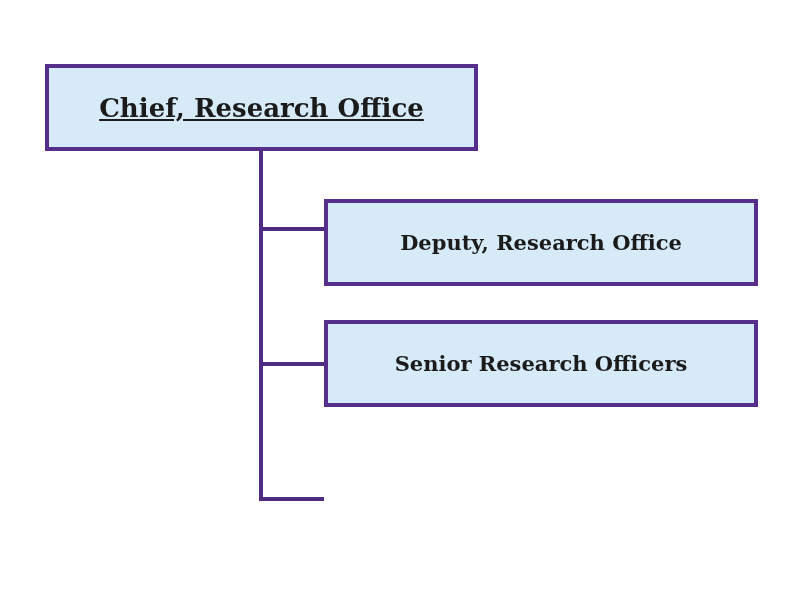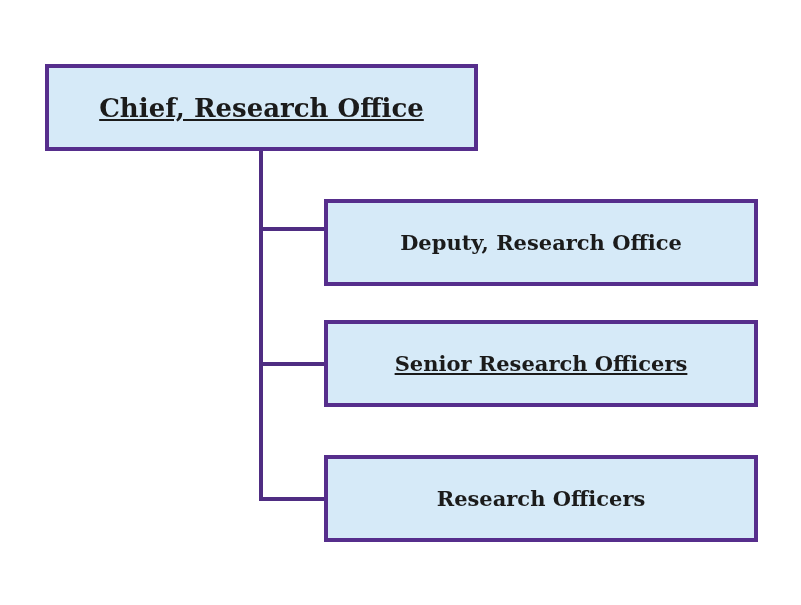--- a/index.html
+++ b/index.html
@@ -35,21 +35,21 @@
     font-size: 26px;
     text-decoration: underline;
   }
   .org-box.child {
     left: 324px;
     width: 434px;
     height: 87px;
     font-size: 21px;
   }
   .org-box.child-0 { top: 185px; margin-top: 14px; }
-  .org-box.child-1 { top: 320px; text-decoration: underline; }
+  .org-box.child-1 { top: 320px; }
   .org-box.child-2 { top: 455px; }
   .connector {
     position: absolute;
     background: var(--connector-color, #4f2d82);
   }
   .connector.trunk {
     left: 259px;
     top: 151px;
     width: 4px;
     height: 350px;
@@ -78,17 +78,14 @@
   </div>
 
   <div class="org-box child child-0">
     <span>Deputy, Research Office</span>
   </div>
 
   <div class="org-box child child-1">
     <span>Senior Research Officers</span>
   </div>
 
-  <div class="org-box child child-2">
-    <span>Research Officers</span>
-  </div>
 
 </div>
 
 </body></html>

